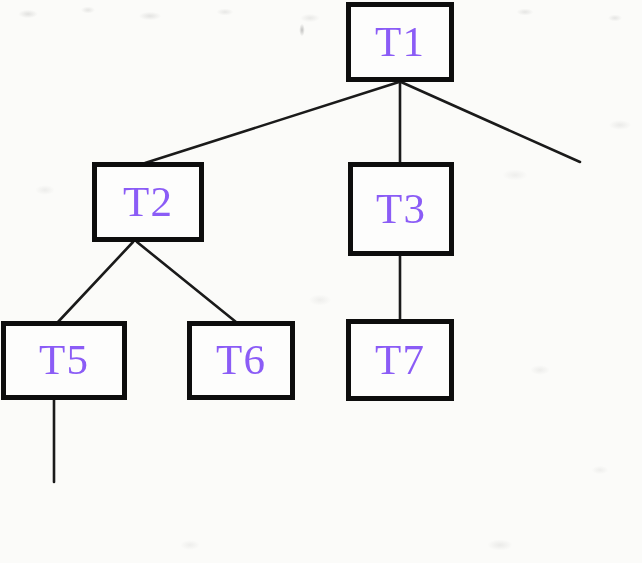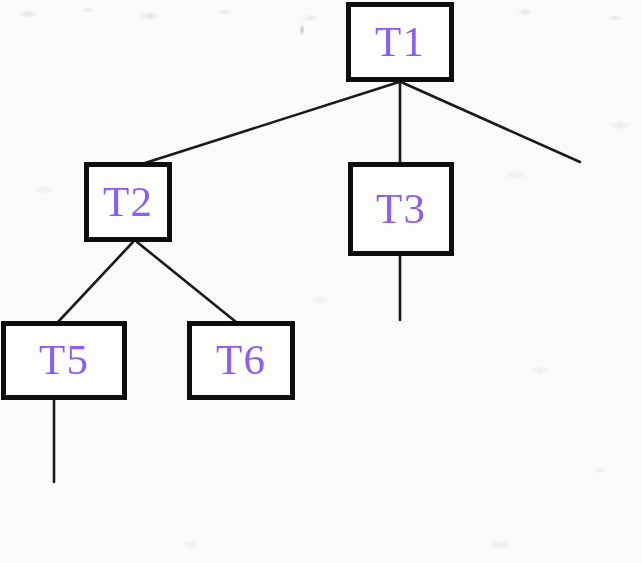--- a/index.html
+++ b/index.html
@@ -49,21 +49,21 @@
     justify-content: center;
     font-family: "Liberation Serif", "DejaVu Serif", serif;
     font-size: 43px;
     letter-spacing: 1px;
     color: #8b5cf6;
     line-height: 1;
   }
   .node span { transform: translateY(-1px); }
   
   #node-t1 { left: 346px; top: 2px;   width: 108px; height: 80px; }
-  #node-t2 { left: 84px;  top: 162px; width: 88px; height: 80px; text-align: center; }
+  #node-t2 { left: 92px;  top: 162px; width: 112px; height: 80px; text-align: center; }
   #node-t3 { left: 348px; top: 162px; width: 106px; height: 94px; justify-content: center; }
   #node-t4 { left: 530px; top: 161px; width: 108px; height: 80px; }
   #node-t5 { left: 1px;   top: 321px; width: 126px; height: 79px; }
   #node-t6 { left: 187px; top: 321px; width: 108px; height: 79px; }
   #node-t7 { left: 346px; top: 319px; width: 108px; height: 82px; }
   #node-t8 { left: 0px;   top: 481px; width: 108px; height: 80px; }
 </style>
 </head>
 <body>
 
@@ -89,14 +89,17 @@
   </div>
   <div class="node" id="node-t3">
     <span>T3</span>
   </div>
   <div class="node" id="node-t5">
     <span>T5</span>
   </div>
   <div class="node" id="node-t6">
     <span>T6</span>
   </div>
+  <div class="node" id="node-t7">
+    <span>T7</span>
+  </div>
 
 </div>
 
 </body></html>

